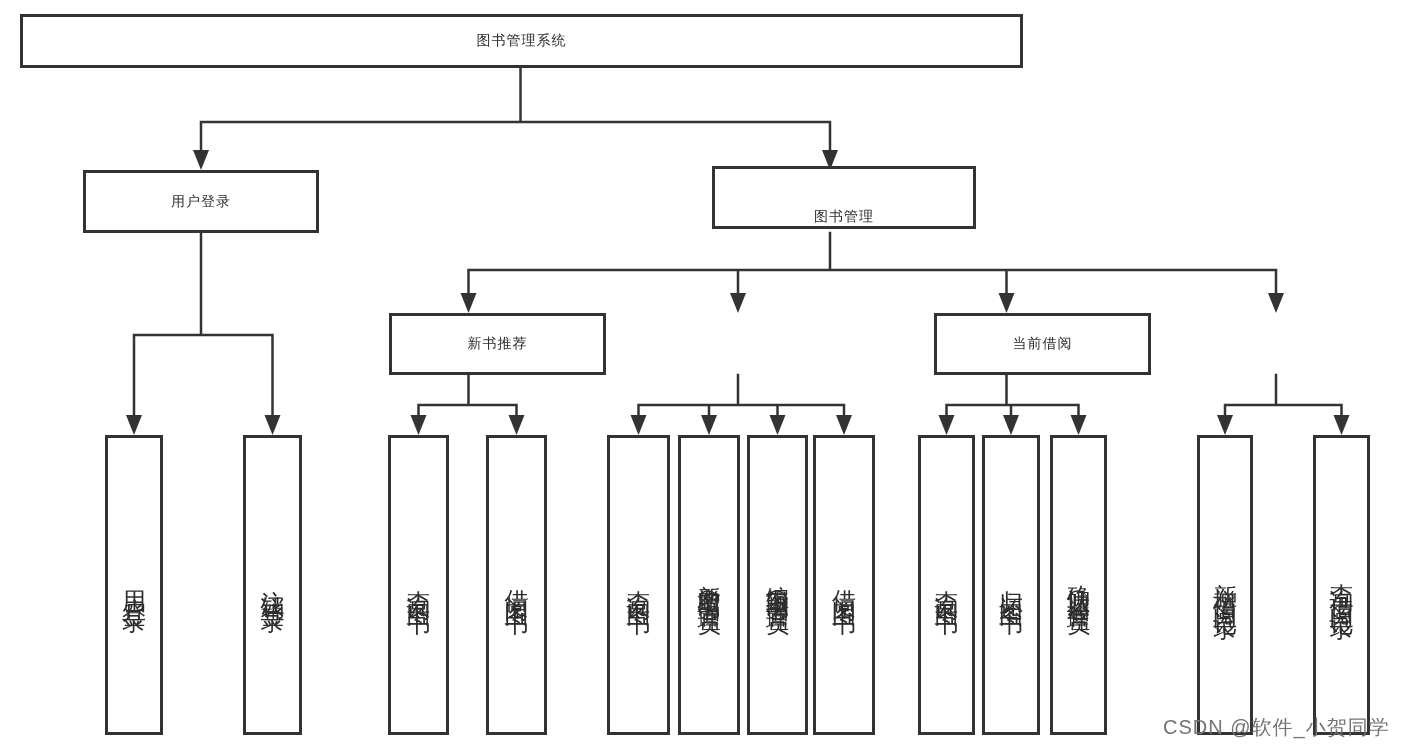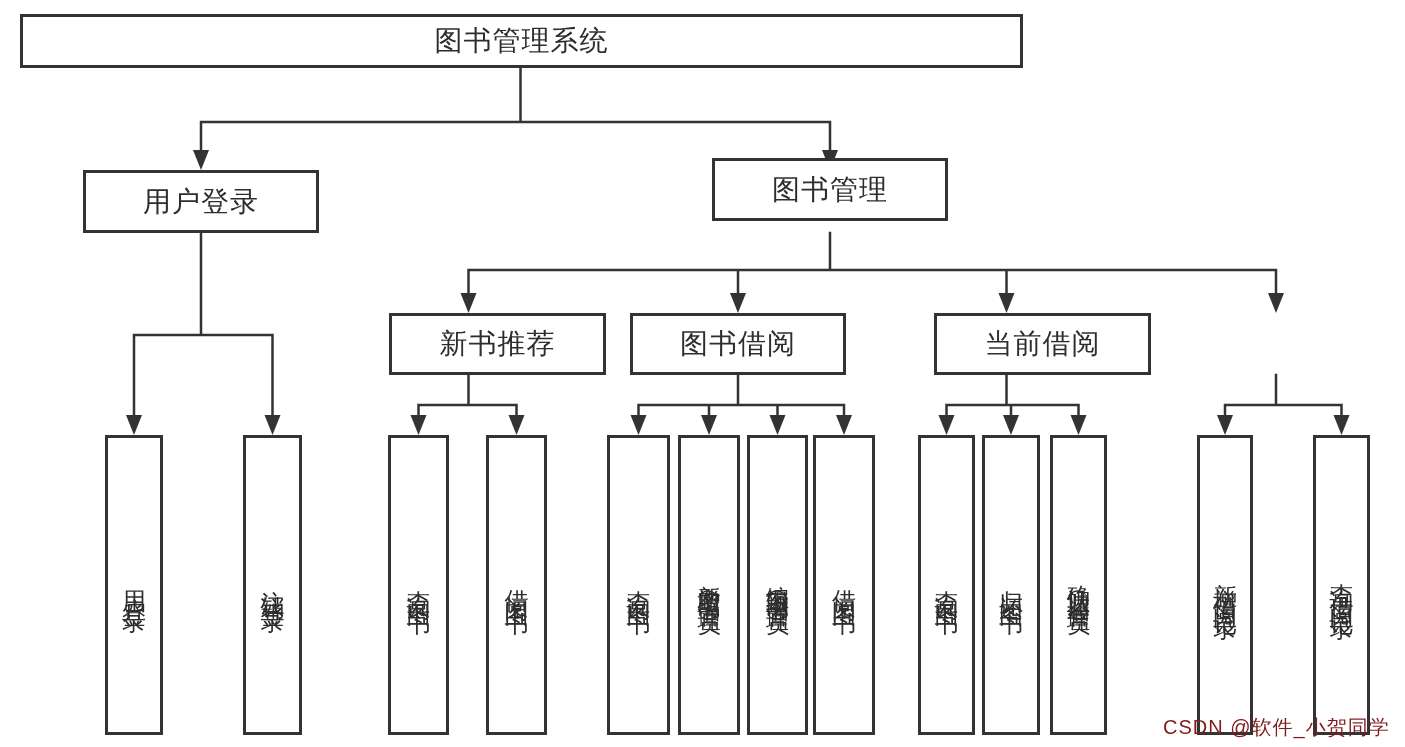--- a/index.html
+++ b/index.html
@@ -23,21 +23,21 @@
     height: 747px;
   }
   .hbox {
     position: absolute;
     box-sizing: border-box;
     border: 3px solid #333333;
     background: #ffffff;
     display: flex;
     align-items: center;
     justify-content: center;
-    font-size: 28px;
+    font-size: 14px;
     color: #2d2d2d;
     letter-spacing: 1px;
     z-index: 2;
   }
   .vbox {
     position: absolute;
     top: 435px;
     height: 300px;
     box-sizing: border-box;
     border: 3px solid #333333;
@@ -56,21 +56,21 @@
     line-height: 1;
     white-space: nowrap;
   }
   .vbox.long .vtext {
     letter-spacing: 4px;
     font-size: 23px;
   }
   
   #node-root            { left: 20px;   top: 14px;  width: 1003px; height: 54px; }
   #node-user-login      { left: 83px;   top: 170px; width: 236px;  height: 63px; }
-  #node-book-mgmt       { left: 712px;  top: 158px; width: 236px;  height: 63px; }
+  #node-book-mgmt       { left: 712px;  top: 166px; width: 264px;  height: 63px; align-items: flex-end; }
   #node-new-book-rec    { left: 360px;  top: 313px; width: 217px;  height: 62px; margin-left: 29px; }
   #node-book-borrow     { left: 630px;  top: 313px; width: 216px;  height: 62px; }
   #node-current-borrow  { left: 898px;  top: 313px; width: 217px;  height: 62px; margin-left: 36px; }
   #node-borrow-record   { left: 1168px; top: 313px; width: 216px;  height: 62px; }
   
   #leaf-0  { left: 105px;  width: 58px; }
   #leaf-1  { left: 243px;  width: 59px; }
   #leaf-2  { left: 388px;  width: 61px; }
   #leaf-3  { left: 486px;  width: 61px; }
   #leaf-4  { left: 607px;  width: 63px; }
@@ -80,21 +80,21 @@
   #leaf-8  { left: 918px;  width: 57px; }
   #leaf-9  { left: 982px;  width: 58px; }
   #leaf-10 { left: 1050px; width: 57px; }
   #leaf-11 { left: 1197px; width: 56px; }
   #leaf-12 { left: 1313px; width: 57px; }
   #watermark {
     position: absolute;
     left: 1163px;
     top: 714px;
     font-size: 20px;
-    color: #7f1d1d;
+    color: #737373;
     letter-spacing: 1px;
     z-index: 3;
     white-space: nowrap;
   }
 </style>
 </head>
 <body>
 
 <div id="canvas">
 
@@ -138,23 +138,20 @@
   <div class="hbox" id="node-user-login">
     <span>用户登录</span>
   </div>
   <div class="hbox" id="node-book-mgmt">
     <span>图书管理</span>
   </div>
 
   <div class="hbox" id="node-new-book-rec">
     <span>新书推荐</span>
   </div>
-  <div class="hbox" id="node-book-borrow">
-    <span>图书借阅</span>
-  </div>
   <div class="hbox" id="node-current-borrow">
     <span>当前借阅</span>
   </div>
 
   <div class="vbox" id="leaf-0">
     <span class="vtext">用户登录</span>
   </div>
   <div class="vbox" id="leaf-1">
     <span class="vtext">注销登录</span>
   </div>

